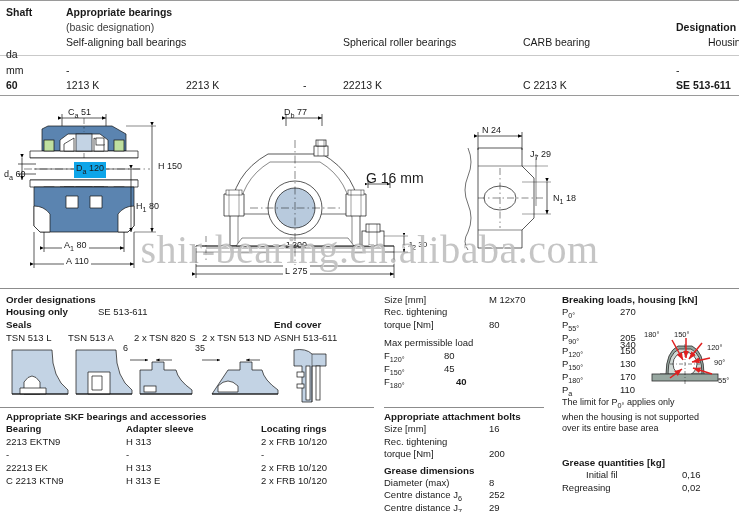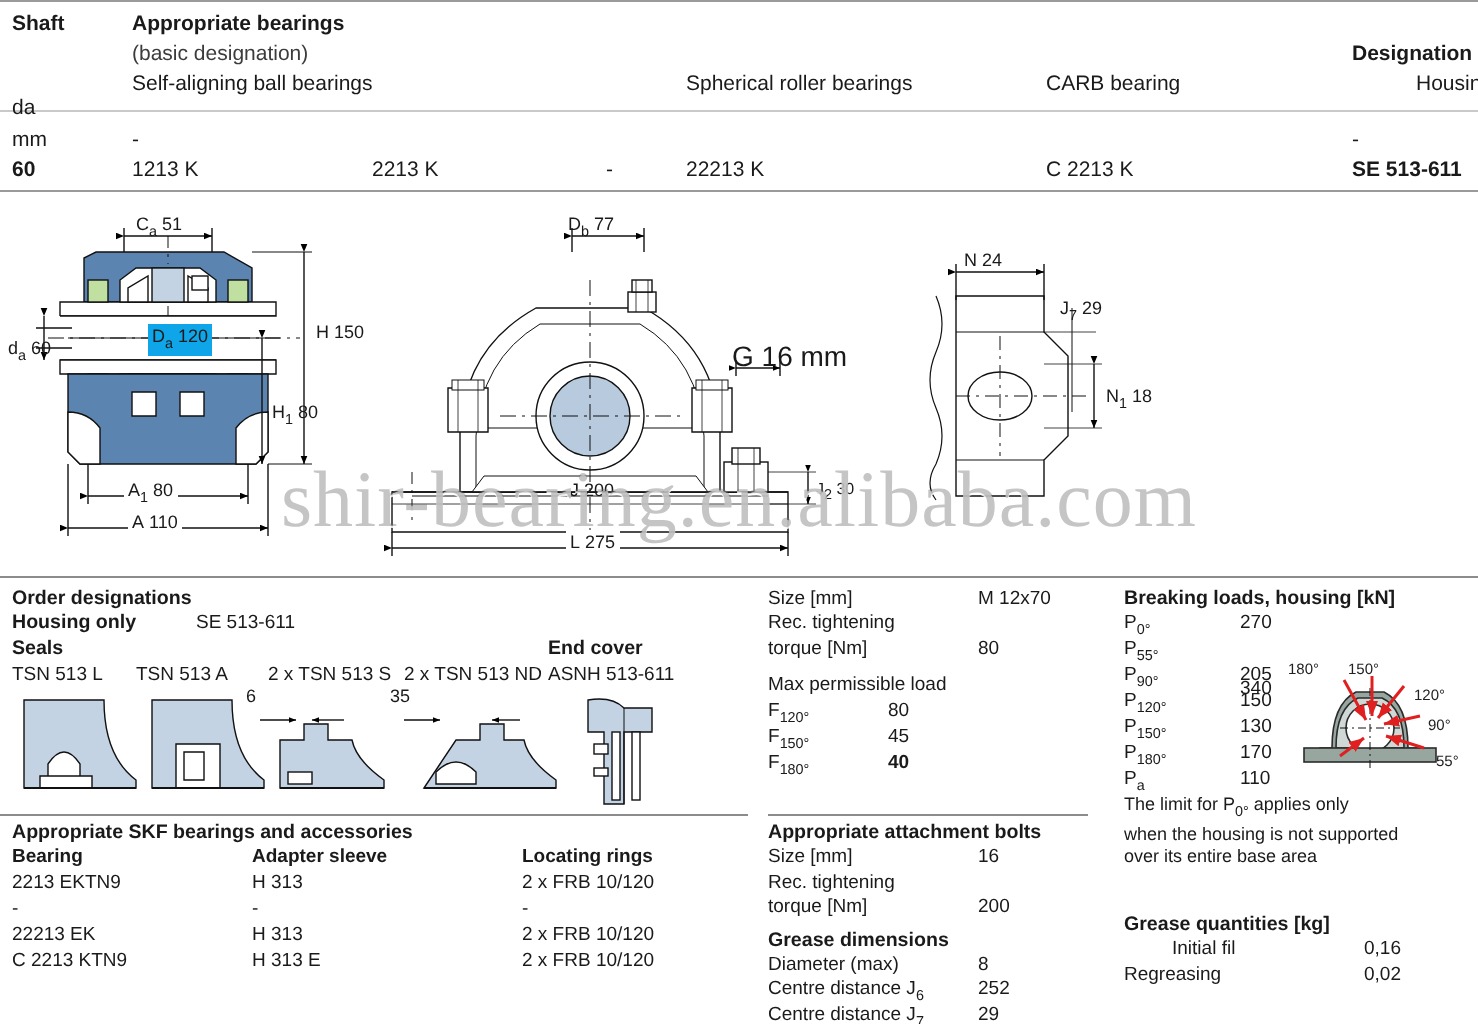--- a/index.html
+++ b/index.html
@@ -309,21 +309,21 @@
       <span class="ptitle">Housing only</span>
       <span style="position:absolute; left:92px;">SE 513-611</span>
     </div>
     <div style="position:relative; height:13px;">
       <span class="ptitle">Seals</span>
       <span class="ptitle" style="position:absolute; left:268px;">End cover</span>
     </div>
     <div style="position:relative; height:13px;">
       <span style="position:absolute; left:0px;">TSN 513 L</span>
       <span style="position:absolute; left:62px;">TSN 513 A</span>
-      <span style="position:absolute; left:128px;">2 x TSN 513 S</span>
+      <span style="position:absolute; left:128px;">2 x TSN 820 S</span>
       <span style="position:absolute; left:196px;">2 x TSN 513 ND</span>
       <span style="position:absolute; left:268px;">ASNH 513-611</span>
     </div>
   </div>
 
   <div style="position:absolute; left:6px; top:348px; width:360px; height:56px;">
     <svg width="360" height="56" viewBox="0 0 360 56" xmlns="http://www.w3.org/2000/svg">
       <defs>
         <marker id="ahb" markerWidth="6" markerHeight="6" refX="5" refY="2" orient="auto">
           <path d="M0,0 L5,2 L0,4 z" fill="#000"></path>
@@ -423,21 +423,21 @@
     <div style="position:relative; height:13px;">
       <span><span>F</span><span class="sub">120°</span></span>
       <span style="position:absolute; left:60px;">80</span>
     </div>
     <div style="position:relative; height:13px;">
       <span><span>F</span><span class="sub">150°</span></span>
       <span style="position:absolute; left:60px;">45</span>
     </div>
     <div style="position:relative; height:13px;">
       <span><span>F</span><span class="sub">180°</span></span>
-      <span style="position:absolute; left:60px;font-weight:bold;">40</span>
+      <span style="position:absolute; left:72px;font-weight:bold;">40</span>
     </div>
   </div>
 
   <div class="panel" style="left:384px; top:411px; width:170px;">
     <div class="ptitle">Appropriate attachment bolts</div>
     <div style="position:relative; height:12.4px;">
       <span>Size [mm]</span>
       <span style="position:absolute; left:105px;">16</span>
     </div>
     <div>Rec. tightening</div>

